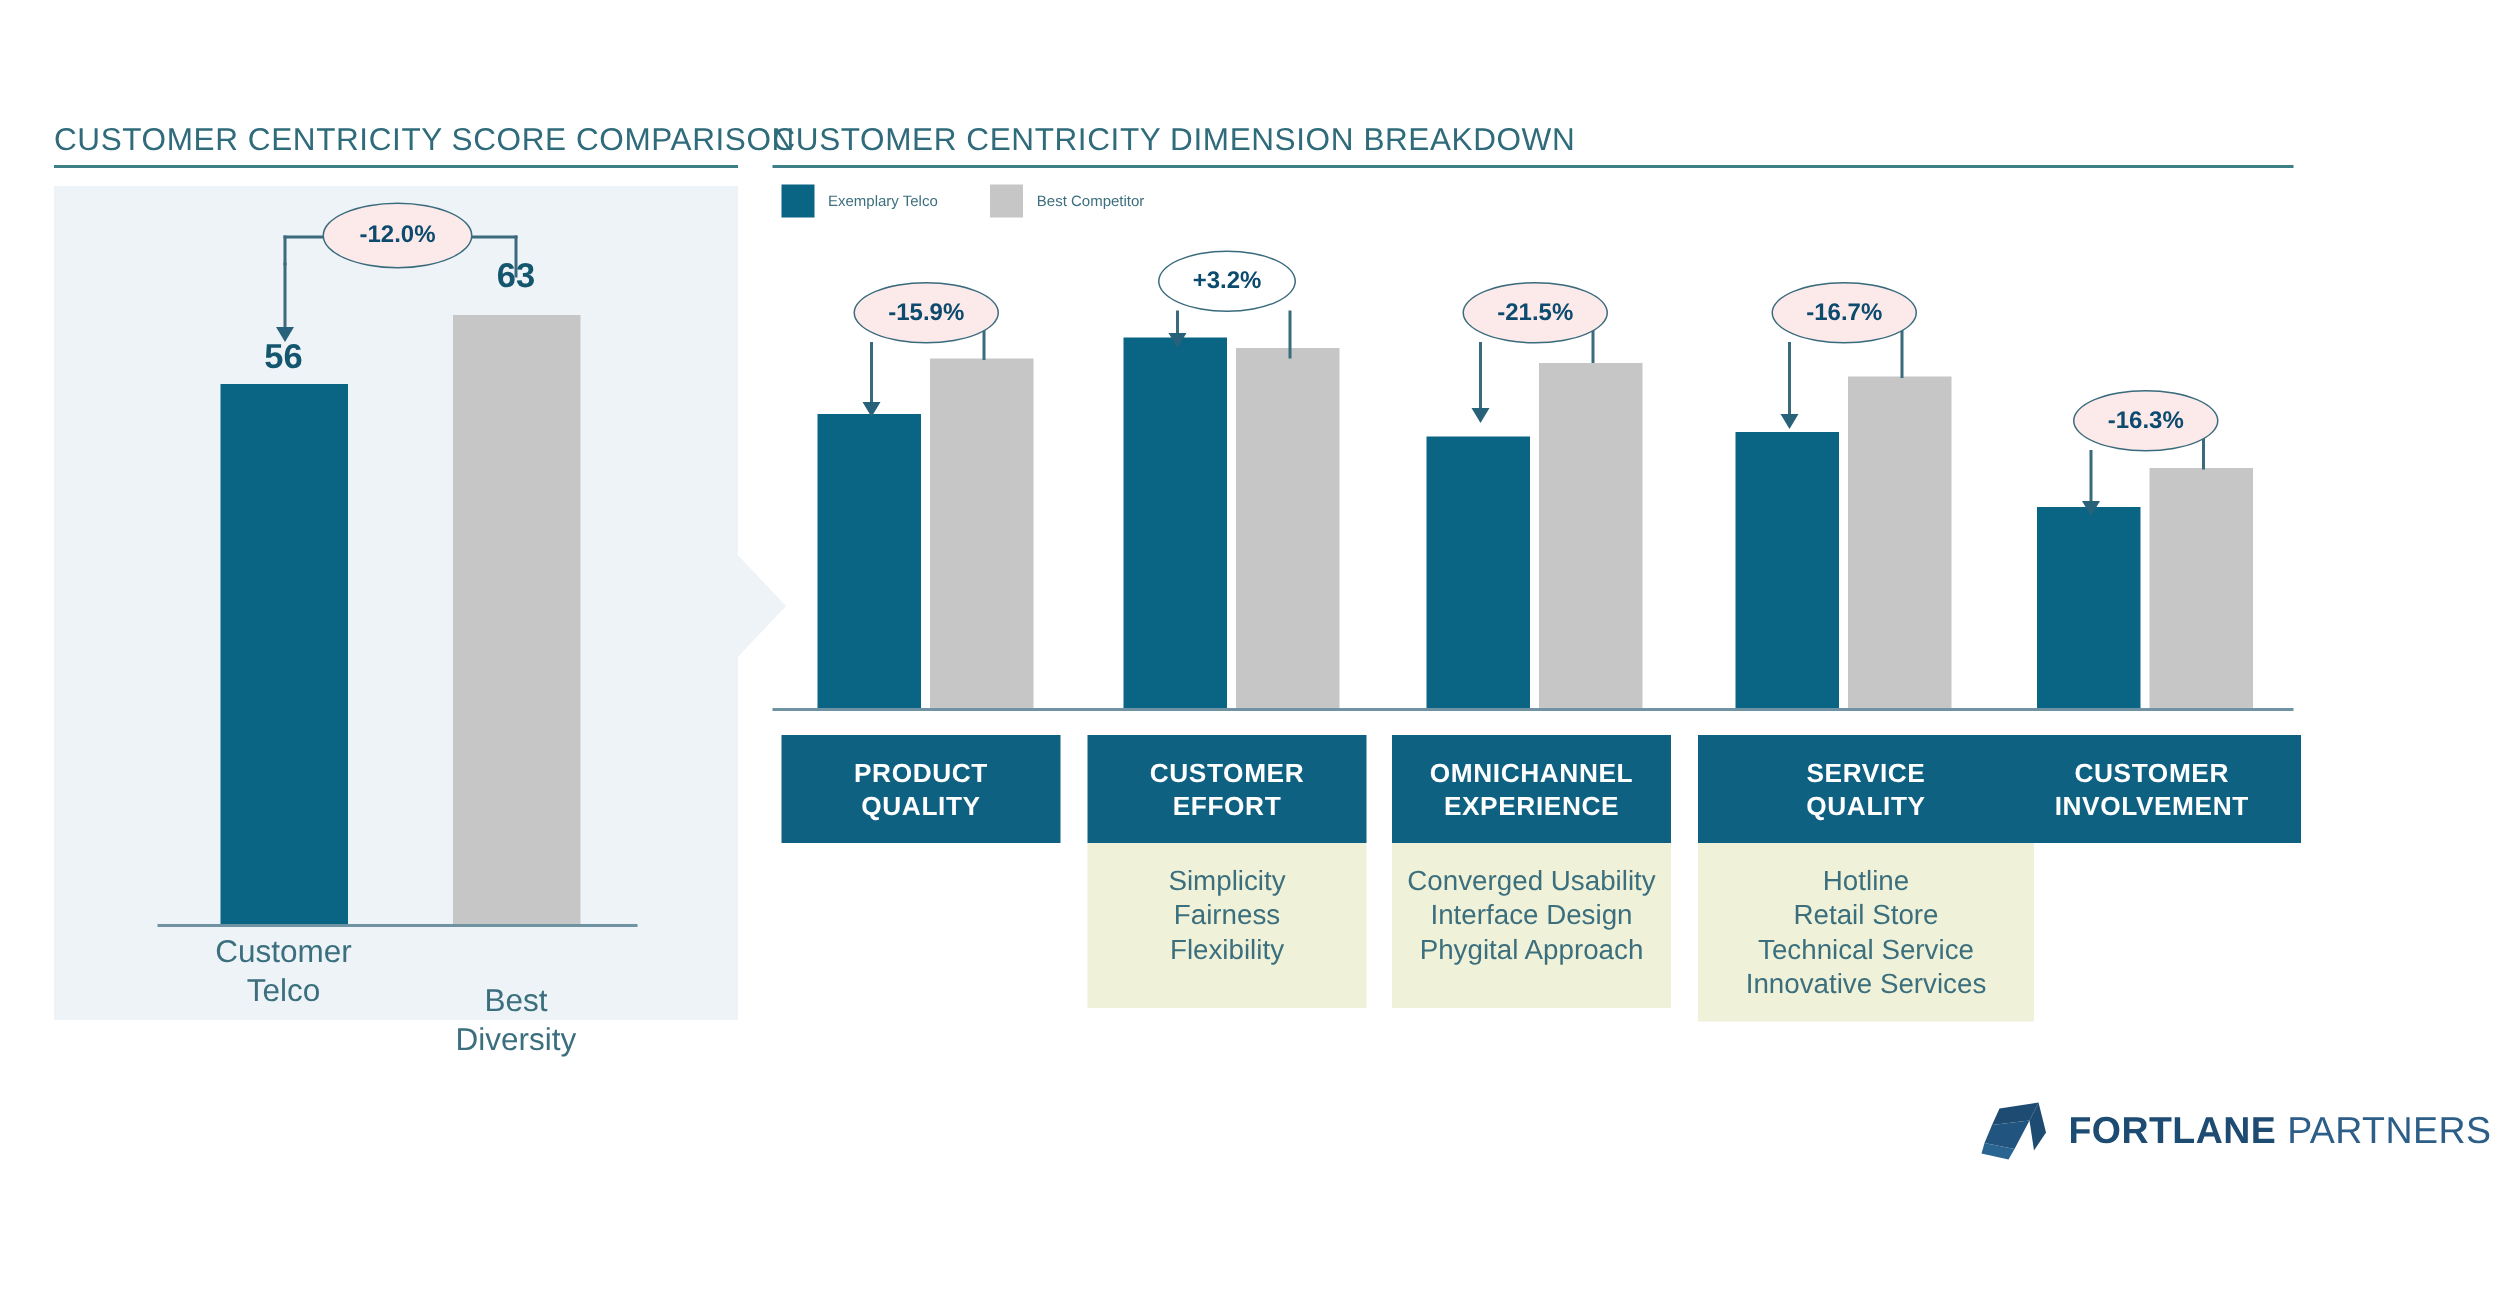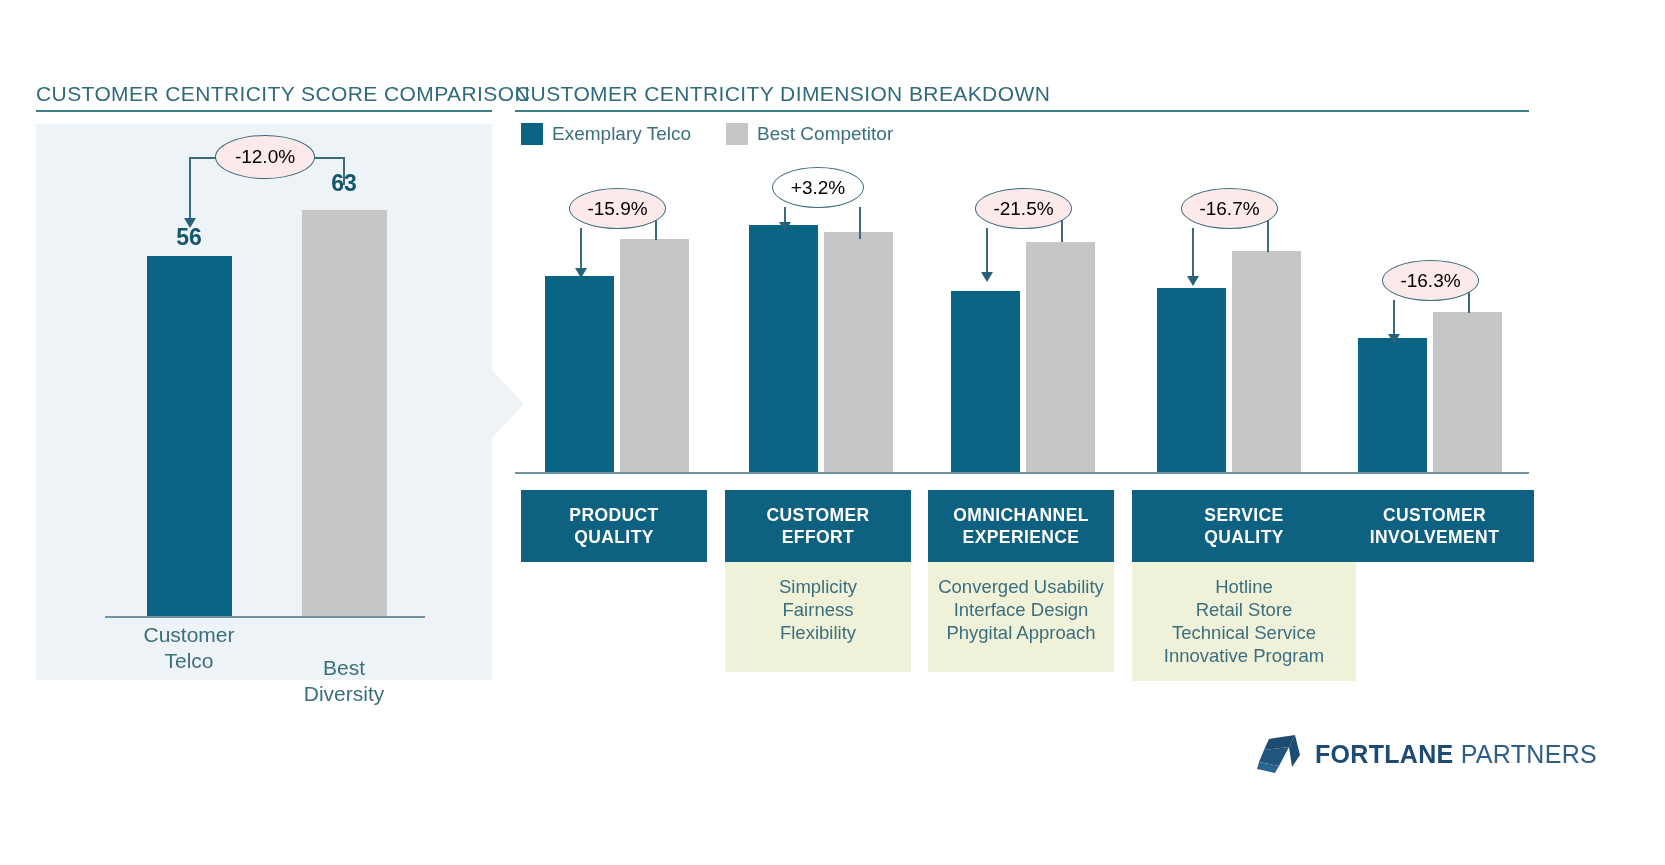--- a/index.html
+++ b/index.html
@@ -69,26 +69,26 @@
     color:#3b6f7e;
     line-height:26px;
   }
 
   
   .delta{
     position:absolute;
     border:1.6px solid #3a6b7d;
     border-radius:50%;
     background:#fceaea;
-    color:#000000;
-    font-weight:normal;
+    color:#0c4a6e;
+    font-weight:bold;
     display:flex;
     align-items:center;
     justify-content:center;
-    font-size:19px;
+    font-size:16px;
     box-sizing:border-box;
     z-index:6;
   }
   .delta.pos{background:#ffffff;}
 
   .connector{
     position:absolute;
     background:#3a6b7d;
     z-index:4;
   }
@@ -101,21 +101,21 @@
     border-right:6px solid transparent;
     border-top:10px solid #27627a;
     z-index:5;
   }
 
   
   .legend{
     position:absolute;
     display:flex;
     gap:9px;
-    font-size:19px;
+    font-size:10px;
     color:#3b6f7e;
   }
   .legend-group{display:flex;align-items:center;gap:9px;margin-right:26px;}
   .swatch{width:22px;height:22px;display:inline-block;}
   .sw-teal{background:#0a6484;}
   .sw-grey{background:#c6c6c6;}
 
   .rbar{position:absolute;bottom:0;}
   .rbar-teal{background:#0a6484;}
   .rbar-grey{background:#c6c6c6;}
@@ -150,21 +150,21 @@
     line-height:23px;
     text-align:center;
     padding:13px 4px 14px;
     box-sizing:border-box;
     min-height:110px;
   }
 
   
   #logo{
     position:absolute;
-    left:1255px;top:733px;
+    left:1319px;top:733px;
     display:flex;align-items:center;gap:12px;
   }
   #logo-text{
     font-size:25px;
     letter-spacing:.3px;
     color:#1d4b72;
     white-space:nowrap;
   }
   #logo-text b{font-weight:bold;}
   #logo-text span{font-weight:400;color:#2c5e87;}
@@ -302,21 +302,21 @@
     <div class="dim-head">
       <div>
         <div>SERVICE</div>
         <div>QUALITY</div>
       </div>
     </div>
     <div class="dim-body">
       <div>Hotline</div>
       <div>Retail Store</div>
       <div>Technical Service</div>
-      <div>Innovative Program</div>
+      <div>Innovative Services</div>
     </div>
   </div>
 
   <div class="dim-col" style="left:1335px;top:490px;width:199px;">
     <div class="dim-head">
       <div>
         <div>CUSTOMER</div>
         <div>INVOLVEMENT</div>
       </div>
     </div>

